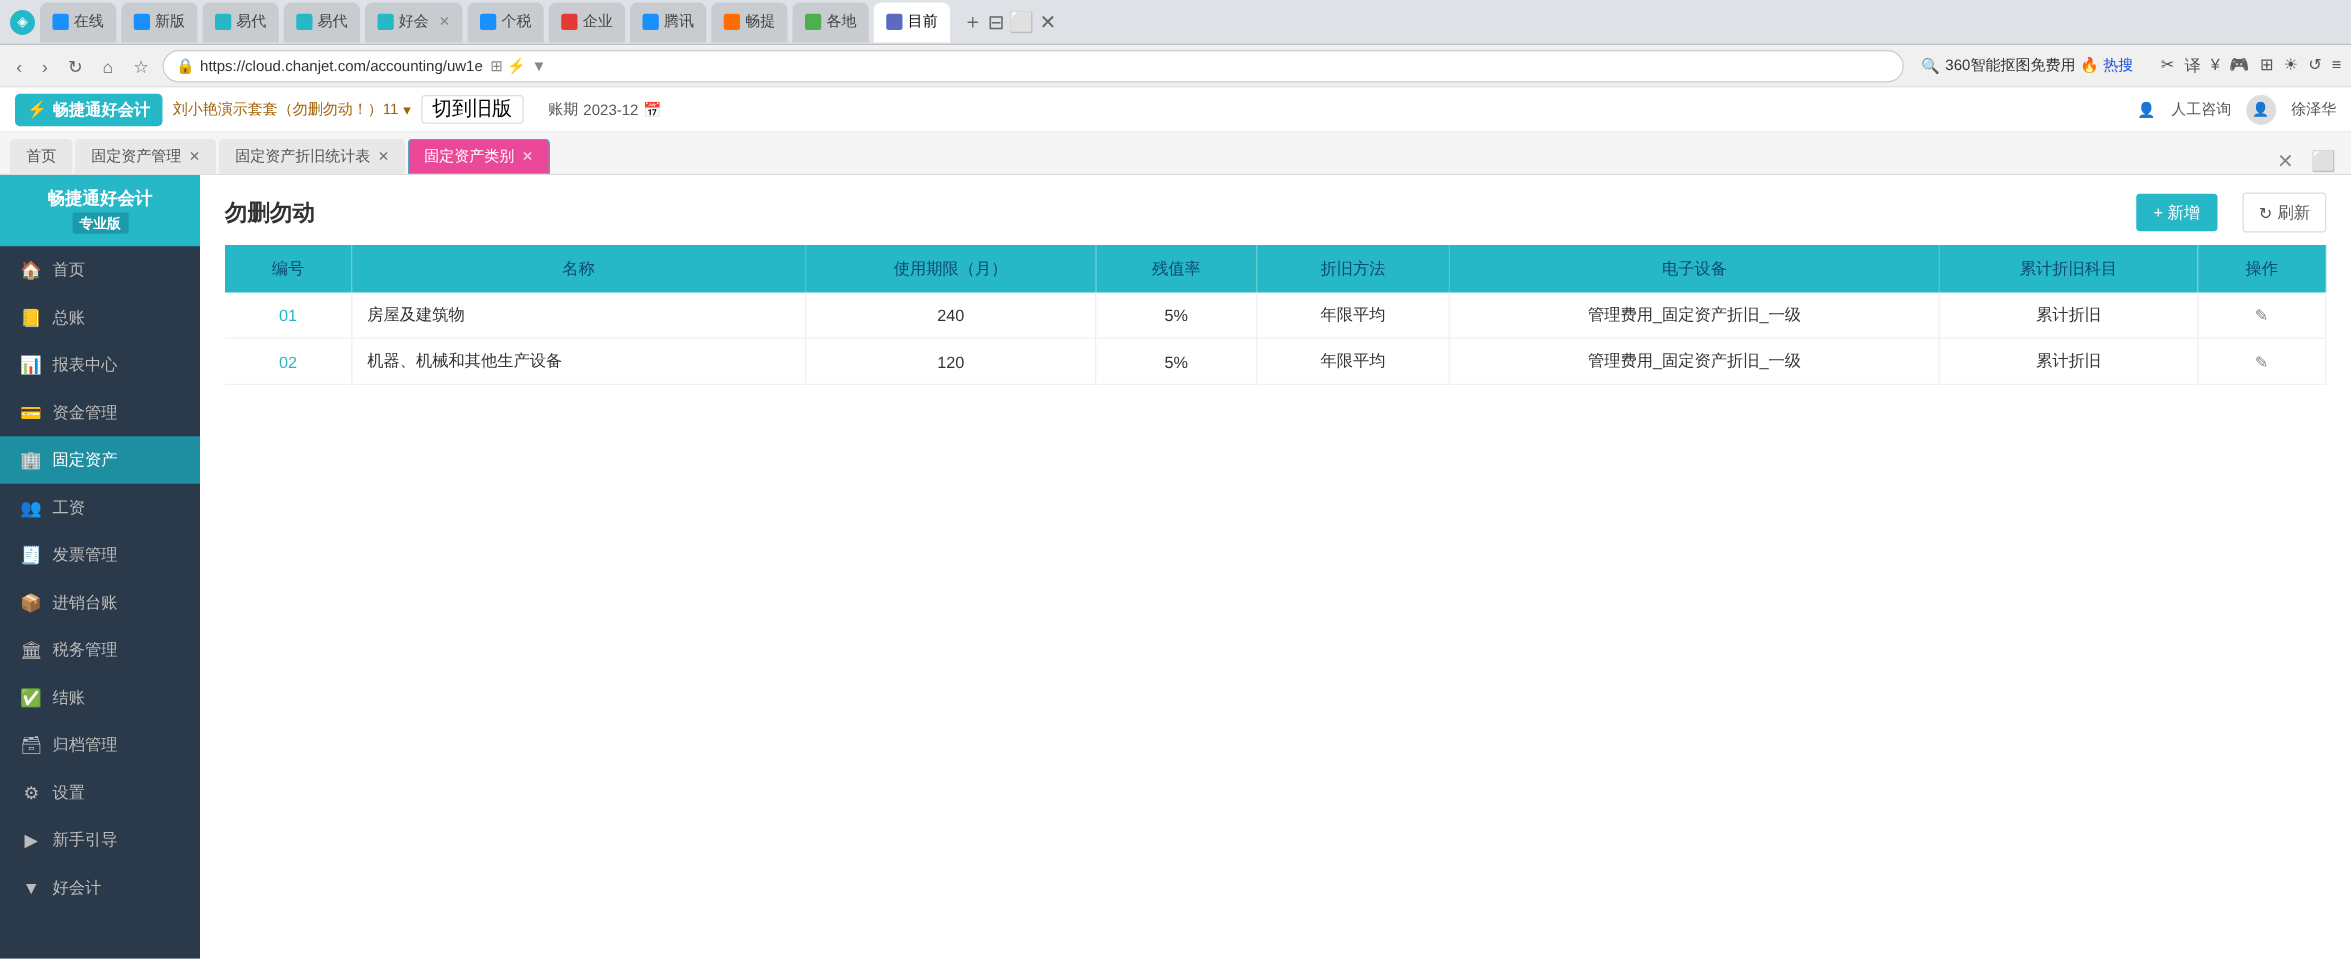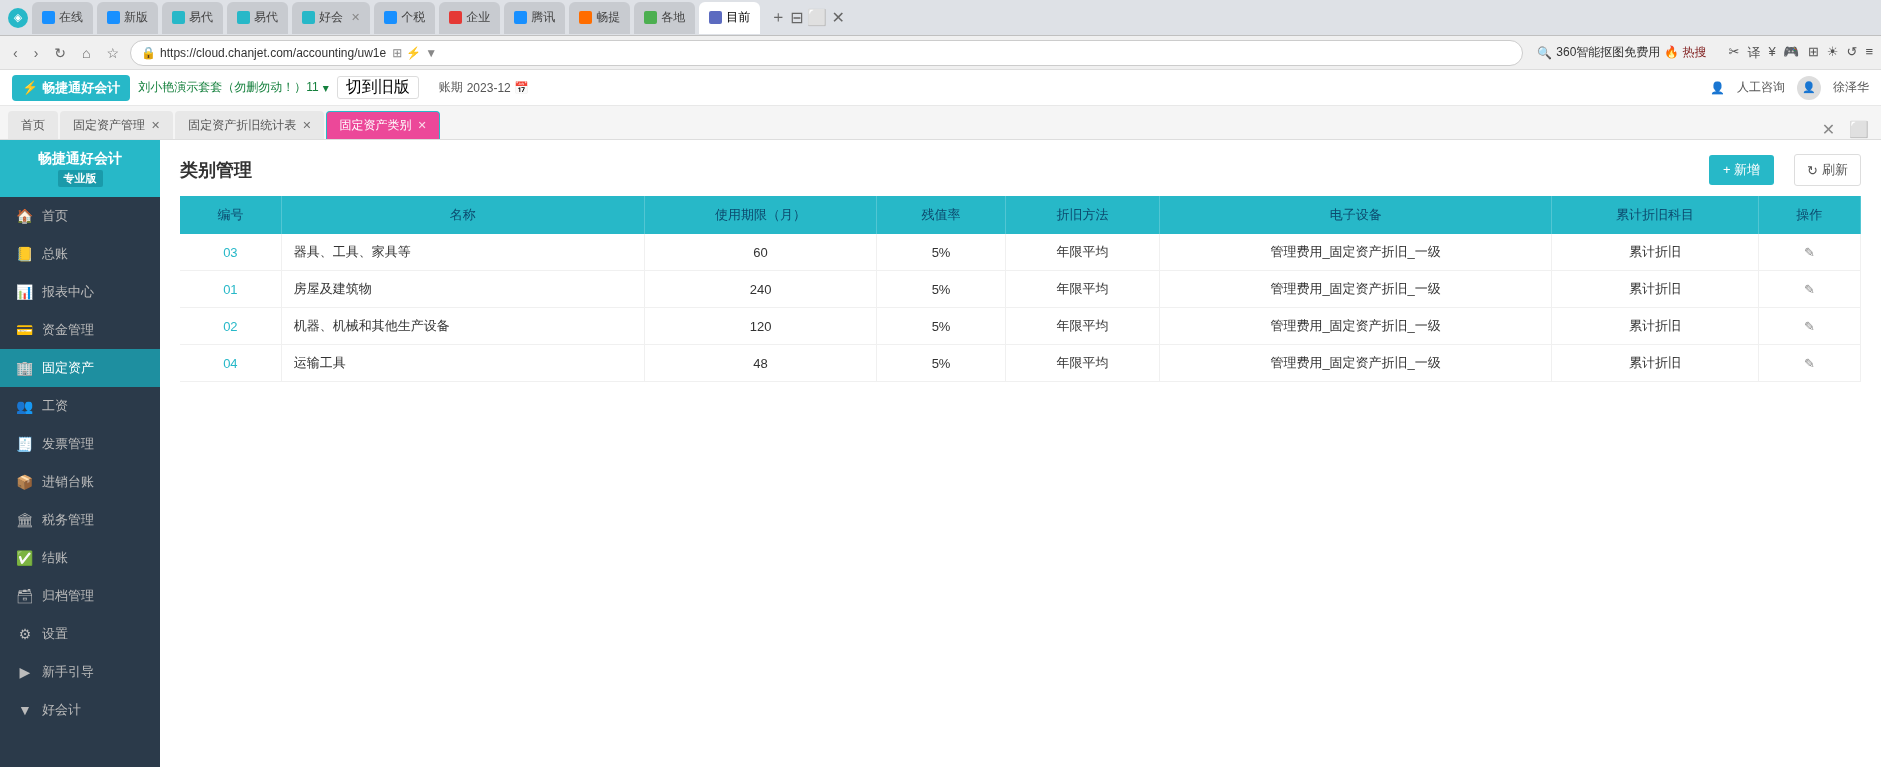--- a/index.html
+++ b/index.html
@@ -65,21 +65,21 @@
     
     .app-header {
       background: #fff;
       height: 36px;
       display: flex;
       align-items: center;
       padding: 0 12px;
       border-bottom: 1px solid #e8e8e8;
       gap: 8px;
     }
-    .user-info { font-size: 12px; color: #15803d; display: flex; align-items: center; gap: 4px; }
+    .user-info { font-size: 12px; color: #a16207; display: flex; align-items: center; gap: 4px; }
     .period-info { font-size: 12px; color: #555; display: flex; align-items: center; gap: 4px; margin-left: 12px; }
     .switch-btn {
       border: 1px solid #ddd;
       border-radius: 3px;
       padding: 0 8px;
       font-size: 16px;
       cursor: pointer;
       background: #fff;
     }
     .header-right { margin-left: auto; display: flex; align-items: center; gap: 12px; font-size: 12px; color: #555; }
@@ -309,21 +309,21 @@
   <div class="url-box">
     <span style="color:#2d7d46;margin-right:4px;">🔒</span>
     <span>https://cloud.chanjet.com/accounting/uw1e</span>
     <span style="margin-left:6px;color:#888;">⊞</span>
     <span style="margin-left:4px;color:#888;">⚡</span>
     <span style="margin-left:4px;color:#888;">▼</span>
   </div>
   <div class="search-box">
     <span>🔍</span>
     <span>360智能抠图免费用</span>
-    <span style="color:#7f1d1d;font-size:12px;">🔥 热搜</span>
+    <span style="color:#1d4ed8;font-size:12px;">🔥 热搜</span>
   </div>
   <div style="display:flex;gap:8px;margin-left:8px;">
     <span style="font-size:13px;color:#555;">✂</span>
     <span style="font-size:13px;color:#555;">译</span>
     <span style="font-size:13px;color:#555;">¥</span>
     <span style="font-size:13px;color:#555;">🎮</span>
     <span style="font-size:13px;color:#555;">⊞</span>
     <span style="font-size:13px;color:#555;">☀</span>
     <span style="font-size:13px;color:#555;">↺</span>
     <span style="font-size:13px;color:#555;">≡</span>
@@ -436,21 +436,21 @@
       <span>新手引导</span>
     </div>
     <div class="sidebar-item">
       <span class="sidebar-icon">▼</span>
       <span>好会计</span>
     </div>
   </div>
 
   <div class="main-content">
     <div class="content-header">
-      <h2 class="content-title">类别管理</h2>
+      <h2 class="content-title">勿删勿动</h2>
       <div class="toolbar-right">
         <button class="btn-add">+ 新增</button>
         <button class="btn-refresh">
           <span>↻</span>
           <span>刷新</span>
         </button>
       </div>
     </div>
 
     <table class="data-table">
@@ -460,56 +460,36 @@
           <th>名称</th>
           <th>使用期限（月）</th>
           <th>残值率</th>
           <th>折旧方法</th>
           <th>电子设备</th>
           <th>累计折旧科目</th>
           <th>操作</th>
         </tr>
       </thead>
       <tbody id="table-body">
-      <tr>
-    <td><span class="code-link">03</span></td>
-    <td class="name-col">器具、工具、家具等</td>
-    <td>60</td>
-    <td>5%</td>
-    <td>年限平均</td>
-    <td>管理费用_固定资产折旧_一级</td>
-    <td>累计折旧</td>
-    <td><span class="edit-icon">✎</span></td>
-  </tr>
           <tr>
     <td><span class="code-link">01</span></td>
     <td class="name-col">房屋及建筑物</td>
     <td>240</td>
     <td>5%</td>
     <td>年限平均</td>
     <td>管理费用_固定资产折旧_一级</td>
     <td>累计折旧</td>
     <td><span class="edit-icon">✎</span></td>
   </tr>
           <tr>
     <td><span class="code-link">02</span></td>
     <td class="name-col">机器、机械和其他生产设备</td>
     <td>120</td>
     <td>5%</td>
     <td>年限平均</td>
     <td>管理费用_固定资产折旧_一级</td>
     <td>累计折旧</td>
     <td><span class="edit-icon">✎</span></td>
   </tr>
-          <tr>
-    <td><span class="code-link">04</span></td>
-    <td class="name-col">运输工具</td>
-    <td>48</td>
-    <td>5%</td>
-    <td>年限平均</td>
-    <td>管理费用_固定资产折旧_一级</td>
-    <td>累计折旧</td>
-    <td><span class="edit-icon">✎</span></td>
-  </tr>
         </tbody>
     </table>
   </div>
 </div>
 
 </body></html>

